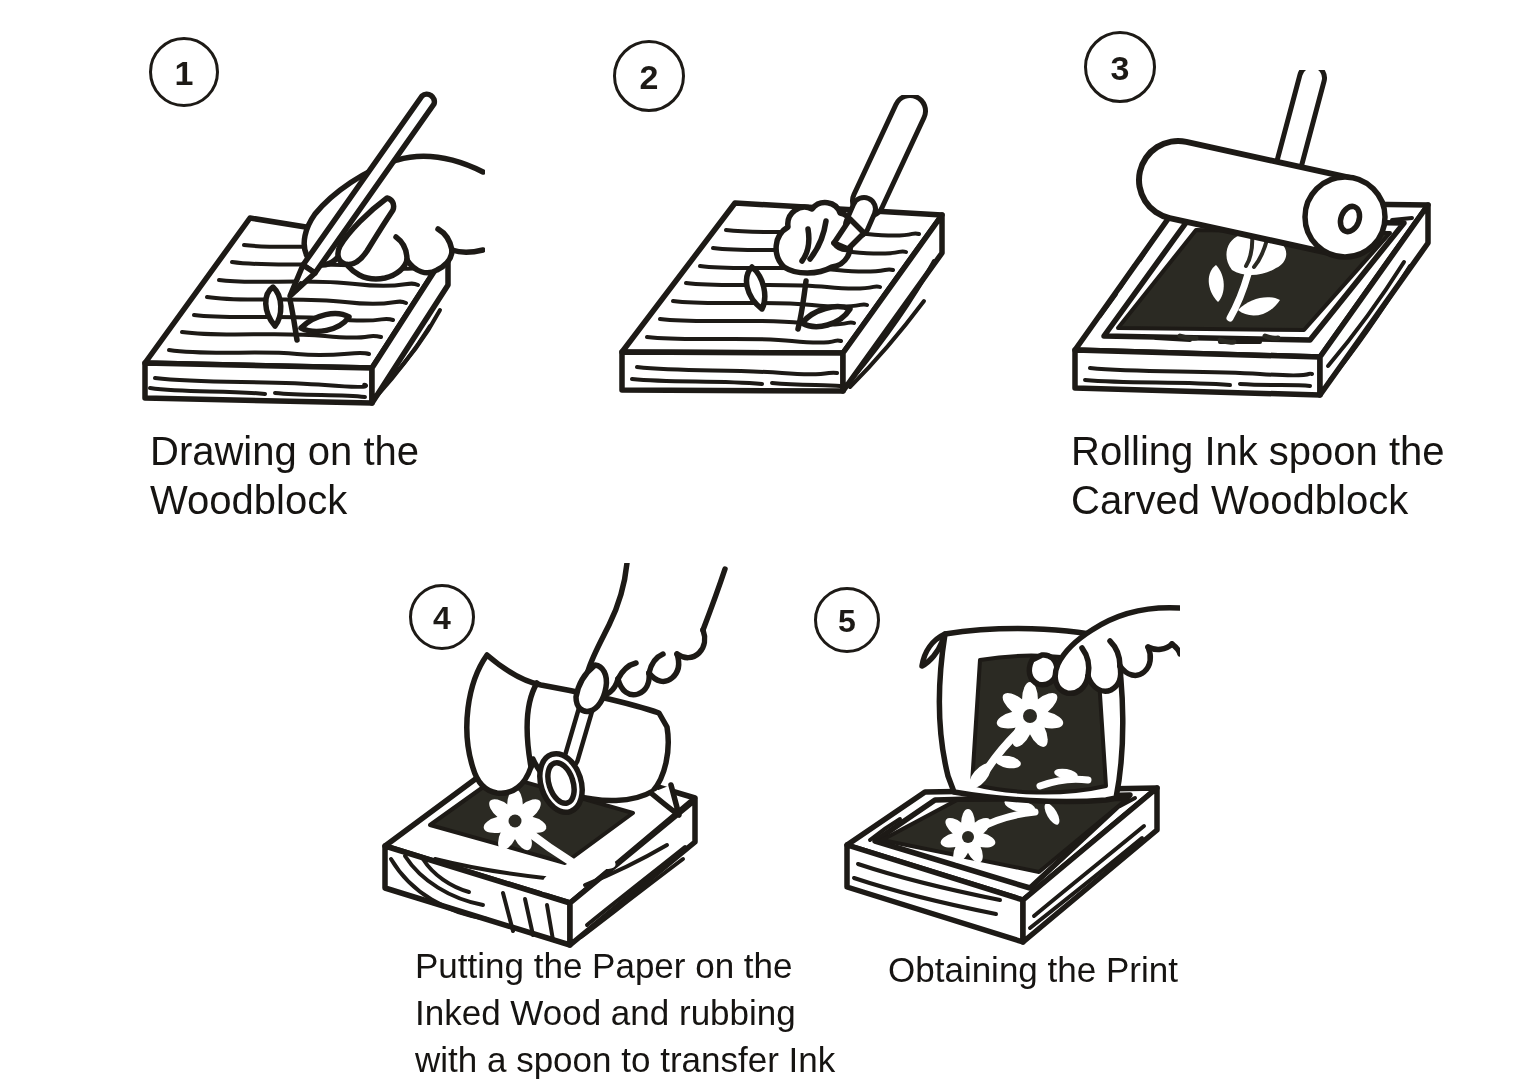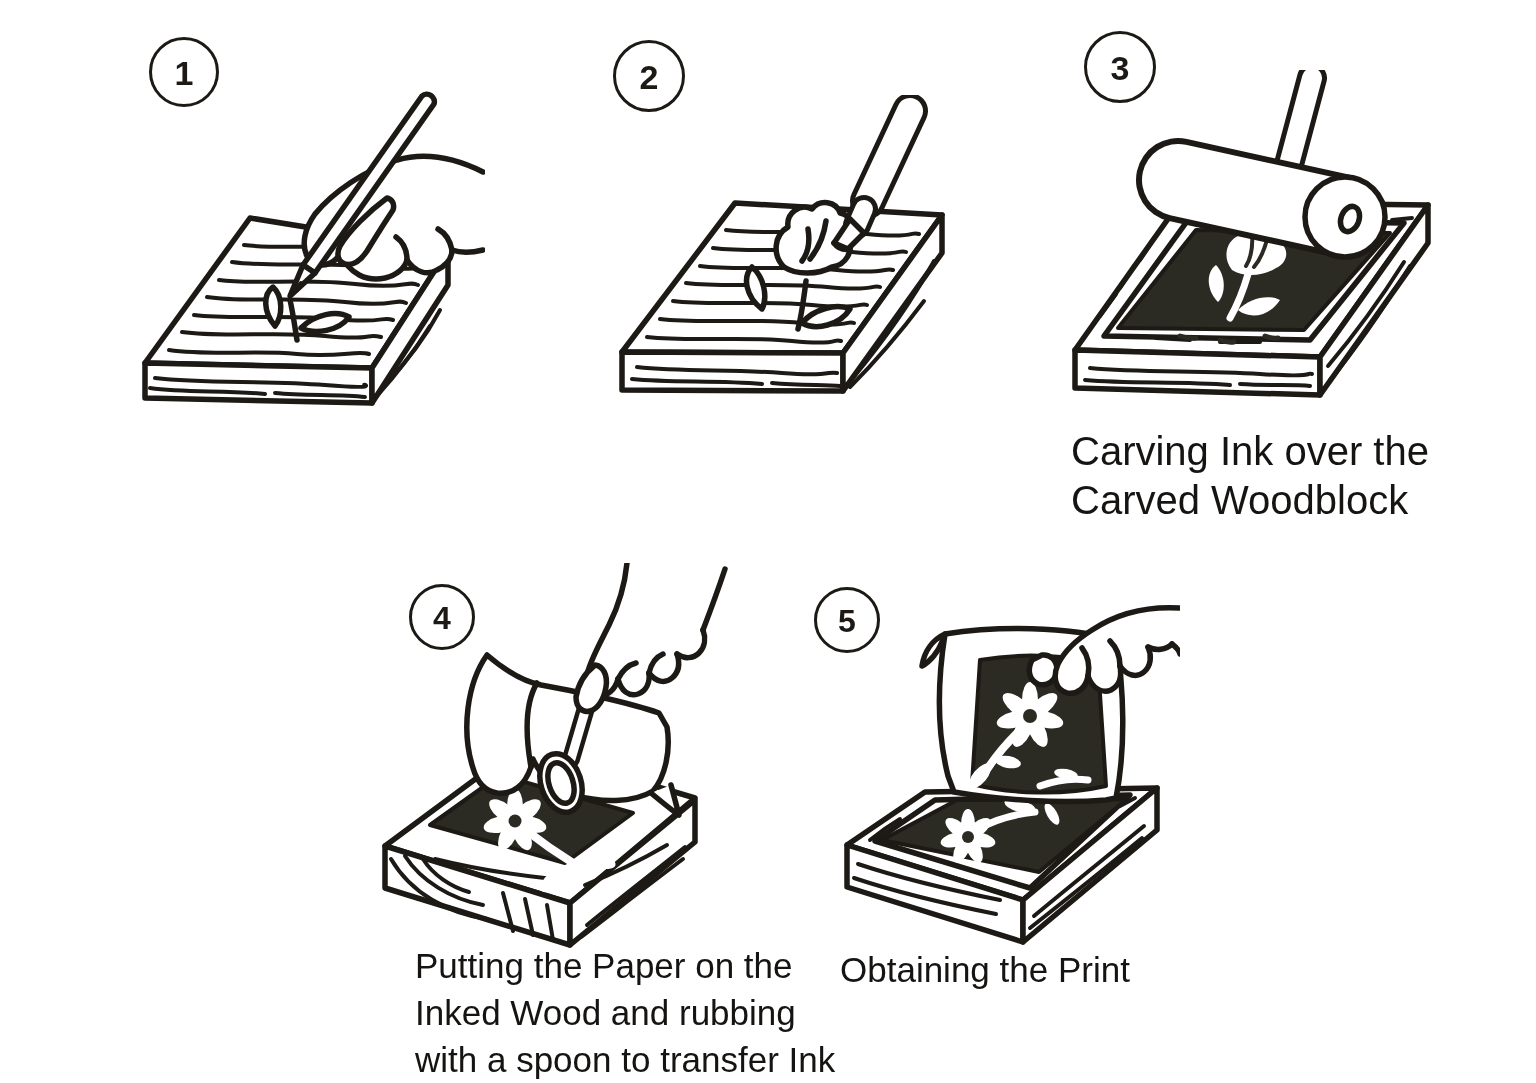--- a/index.html
+++ b/index.html
@@ -20,21 +20,21 @@
   .a3{left:1060px;top:70px;width:390px;height:330px;}
   .a4{left:375px;top:563px;width:360px;height:385px;}
   .a5{left:830px;top:548px;width:350px;height:400px;}
   .caption{position:absolute;margin:0;color:#161412;white-space:pre-line;}
   .cap-top{font-size:40px;line-height:49px;letter-spacing:0;}
   .cap-bot{font-size:35px;line-height:47px;margin-left:10px;}
   .c1{left:150px;top:427px;width:430px;}
   .c2{left:617px;top:427px;width:430px;}
   .c3{left:1071px;top:427px;width:440px;}
   .c4{left:405px;top:942px;width:440px;}
-  .c5{left:830px;top:946px;width:420px;}
+  .c5{left:878px;top:946px;width:420px;}
   
   svg .ln{stroke:#1d1a16;stroke-width:5.5;fill:none;stroke-linecap:round;stroke-linejoin:round;}
   svg .gr{stroke:#1d1a16;stroke-width:4;fill:none;stroke-linecap:round;}
   svg .fw{fill:#ffffff;stroke:#1d1a16;stroke-width:5.5;stroke-linecap:round;stroke-linejoin:round;}
   svg .mk{fill:#ffffff;stroke:none;}
   svg .ink{fill:#2b2a23;stroke:#1d1a16;stroke-width:4;stroke-linejoin:round;}
   svg .wf{fill:#ffffff;stroke:none;}
   svg .ws{stroke:#ffffff;fill:none;stroke-linecap:round;}
   svg .is{stroke:#2b2a23;fill:none;stroke-linecap:round;}
 </style>
@@ -79,20 +79,22 @@
       <path class="ln" d="M282,172 C282,162 278,154 271,149"></path>
       <path class="ln" d="M327,162 C325,152 320,145 313,141"></path>
     </g>
     <g>
       <path class="fw" d="M297,8 A7.5,7.5 0 0 1 309,16 L190,185 L178,177 Z"></path>
       <path class="fw" d="M190,185 L165,208 L178,177 Z"></path>
       <path class="ln" d="M171,202 L176,196"></path>
       <path class="fw" d="M262,110 C243,124 224,143 215,158 C211,166 213,174 220,176 C228,178 236,172 242,163 C250,150 260,134 268,122 C270,116 267,111 262,110 Z"></path>
     </g>
   </svg>
+  <p class="caption cap-top c1">Drawing on the
+Woodblock</p>
 
   <div class="badge b2">
     <span>2</span>
   </div>
   <svg class="art a2" viewBox="0 0 360 350">
     <g>
       <path class="fw" d="M10,257 L123,108 L330,120 L231,258 Z"></path>
       <path class="fw" d="M10,257 L10,295 L231,296 L231,258 Z"></path>
       <path class="fw" d="M231,258 L231,296 L330,158 L330,120 Z"></path>
       <path class="gr" d="M35,242 C80,247 130,241 180,246 S220,243 229,246"></path>
@@ -163,21 +165,21 @@
     </g>
     <g>
       <path d="M252,8 L228,98" stroke="#1d1a16" stroke-width="30" stroke-linecap="round" fill="none"></path>
       <path d="M252,8 L228,98" stroke="#ffffff" stroke-width="20" stroke-linecap="round" fill="none"></path>
       <path d="M118,110 L282,146" stroke="#1d1a16" stroke-width="84" stroke-linecap="round" fill="none"></path>
       <path d="M118,110 L282,146" stroke="#ffffff" stroke-width="72" stroke-linecap="round" fill="none"></path>
       <circle class="fw" cx="285" cy="147" r="40"></circle>
       <ellipse class="fw" cx="290" cy="149" rx="9" ry="13" transform="rotate(20 290 149)" stroke-width="5"></ellipse>
     </g>
   </svg>
-  <p class="caption cap-top c3">Carving Ink over the
+  <p class="caption cap-top c3">Rolling Ink spoon the
 Carved Woodblock</p>
 
   <div class="badge b4">
     <span>4</span>
   </div>
   <svg class="art a4" viewBox="0 0 360 385">
     <g>
       <path class="fw" d="M10,283 L145,183 L320,235 L195,340 Z"></path>
       <path class="fw" d="M10,283 L10,325 L195,382 L195,340 Z"></path>
       <path class="fw" d="M195,340 L195,382 L320,279 L320,237 Z"></path>

